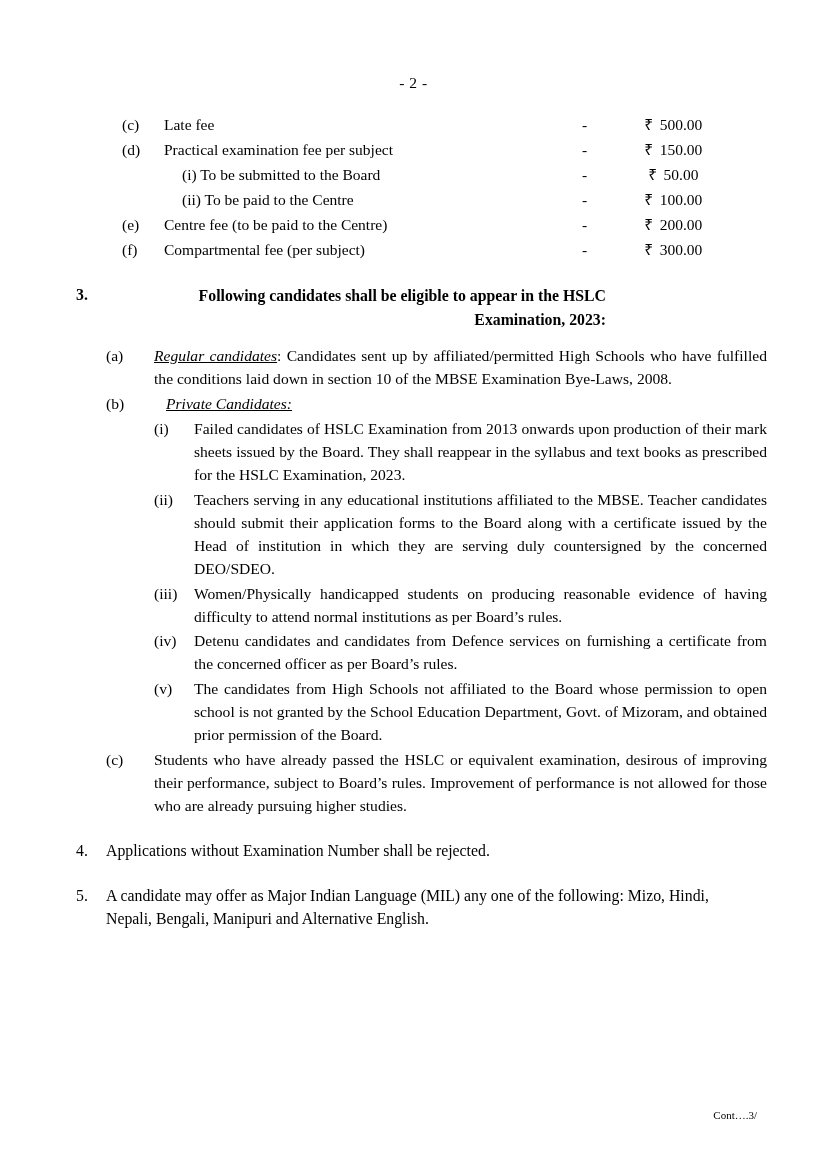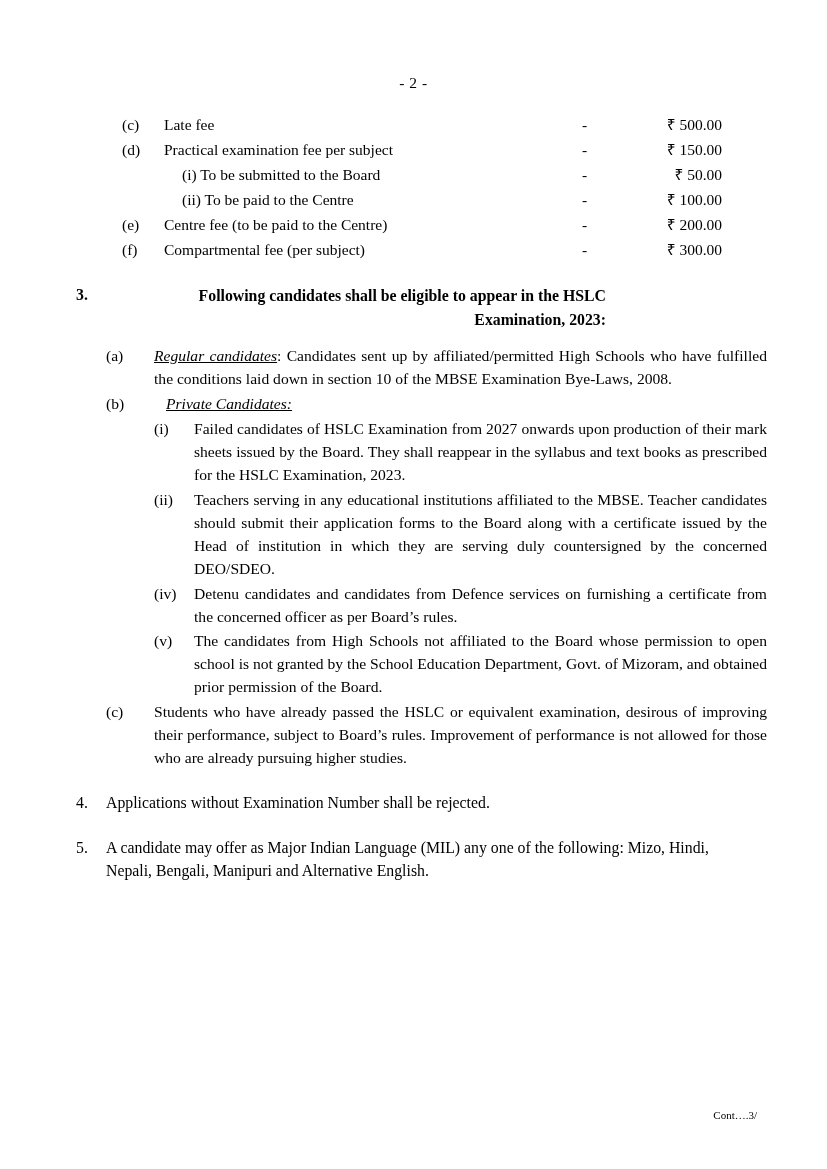--- a/index.html
+++ b/index.html
@@ -51,21 +51,21 @@
     width: 400px;
   }
   .fee-desc-col.indent {
     padding-left: 18px;
   }
   .fee-dash-col {
     width: 40px;
     text-align: left;
   }
   .fee-amt-col {
-    text-align: right;
+    text-align: center;
     white-space: nowrap;
   }
   .rupee {
     display: inline-block;
     min-width: 14px;
   }
 
   
   .clause {
     display: flex;
@@ -218,25 +218,29 @@
         </div>
 
         <div class="sub-item">
           <div class="sub-marker">(b)</div>
           <div class="sub-text nojust"><span class="underline">Private Candidates:</span></div>
         </div>
 
         <div class="roman-list">
           <div class="roman-item">
             <div class="roman-marker">(i)</div>
-            <div class="sub-text">Failed candidates of HSLC Examination from 2027 onwards upon production of their mark sheets issued by the Board. They shall reappear in the syllabus and text books as prescribed for the HSLC Examination, 2023.</div>
+            <div class="sub-text">Failed candidates of HSLC Examination from 2013 onwards upon production of their mark sheets issued by the Board. They shall reappear in the syllabus and text books as prescribed for the HSLC Examination, 2023.</div>
           </div>
           <div class="roman-item">
             <div class="roman-marker">(ii)</div>
             <div class="sub-text">Teachers serving in any educational institutions affiliated to the MBSE.  Teacher candidates should submit their application forms to the Board along with a certificate issued by the Head of institution in which they are serving duly countersigned by the concerned DEO/SDEO.</div>
+          </div>
+          <div class="roman-item">
+            <div class="roman-marker">(iii)</div>
+            <div class="sub-text">Women/Physically handicapped students on producing reasonable evidence of having difficulty to attend normal institutions as per Board’s rules.</div>
           </div>
           <div class="roman-item">
             <div class="roman-marker">(iv)</div>
             <div class="sub-text">Detenu candidates and candidates from Defence services on furnishing a certificate from the concerned officer as per Board’s rules.</div>
           </div>
           <div class="roman-item">
             <div class="roman-marker">(v)</div>
             <div class="sub-text">The candidates from High Schools not affiliated to the Board whose permission to open school is not granted by the School Education Department, Govt. of Mizoram, and obtained prior permission of the Board.</div>
           </div>
         </div>

